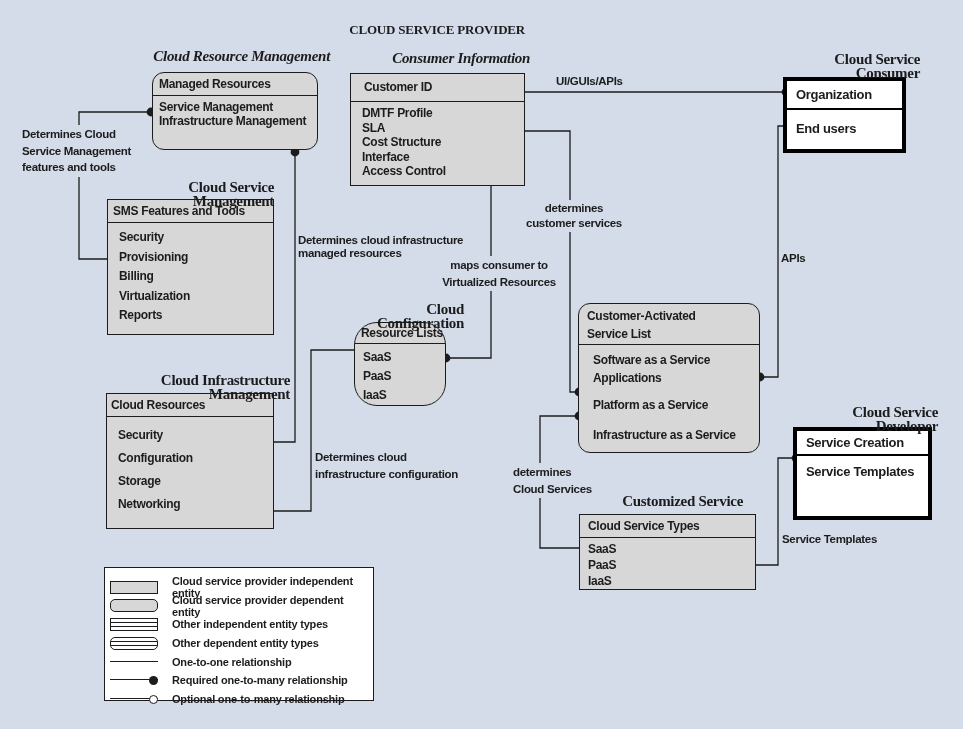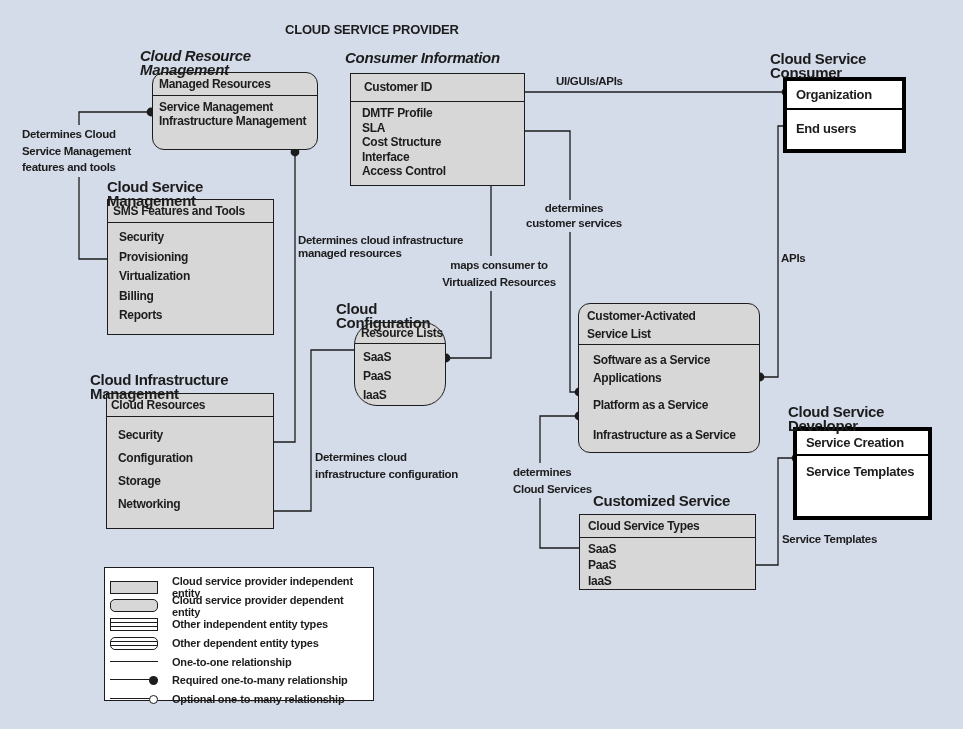--- a/index.html
+++ b/index.html
@@ -8,21 +8,21 @@
   #wires{position:absolute;left:0;top:0;z-index:1;}
   .entity{position:absolute;z-index:2;box-sizing:border-box;background:#d7d7d7;border:1.4px solid #1c1c1c;font-size:12px;}
   .entity .hdr{box-sizing:border-box;border-bottom:1.4px solid #1c1c1c;}
   .entity .body{box-sizing:border-box;}
   .white-entity{position:absolute;z-index:2;box-sizing:border-box;background:#fff;border:4px solid #000;font-size:13px;}
   .white-entity .hdr{box-sizing:border-box;border-bottom:2px solid #000;}
   .flabel{position:absolute;z-index:3;font-size:15px;line-height:14px;}
   .clabel{position:absolute;z-index:3;font-size:11.5px;}
   .bg{background:#d4dbe9;padding:1px 2px;}
   .ital{font-style:italic;}
-  .ctr{text-align:left;}
+  .ctr{text-align:right;font-family:Liberation Serif, serif;}
 
   
   .b-mr{left:152px;top:72px;width:166px;height:78px;border-radius:12px;}
   .b-mr .hdr{height:23px;line-height:22px;padding-left:6px;border-top-left-radius:10px;border-top-right-radius:10px;}
   .b-mr .body{padding:4px 0 0 6px;line-height:14px;}
   .b-sms{left:107px;top:199px;width:167px;height:136px;}
   .b-sms .hdr{height:23px;line-height:22px;padding-left:5px;}
   .b-sms .body{padding:5px 0 0 11px;line-height:19.6px;}
   .b-cr{left:106px;top:393px;width:168px;height:136px;}
   .b-cr .hdr{height:23px;line-height:22px;padding-left:4px;}
@@ -128,22 +128,22 @@
       <div>Infrastructure Management</div>
     </div>
   </div>
 
   <div class="flabel ctr t-csm">Cloud Service Management</div>
   <div class="entity b-sms">
     <div class="hdr">SMS Features and Tools</div>
     <div class="body">
       <div>Security</div>
       <div>Provisioning</div>
+      <div>Billing</div>
       <div>Virtualization</div>
-      <div>Billing</div>
       <div>Reports</div>
     </div>
   </div>
 
   <div class="flabel ctr t-cim">Cloud Infrastructure Management</div>
   <div class="entity b-cr">
     <div class="hdr">Cloud Resources</div>
     <div class="body">
       <div>Security</div>
       <div>Configuration</div>

